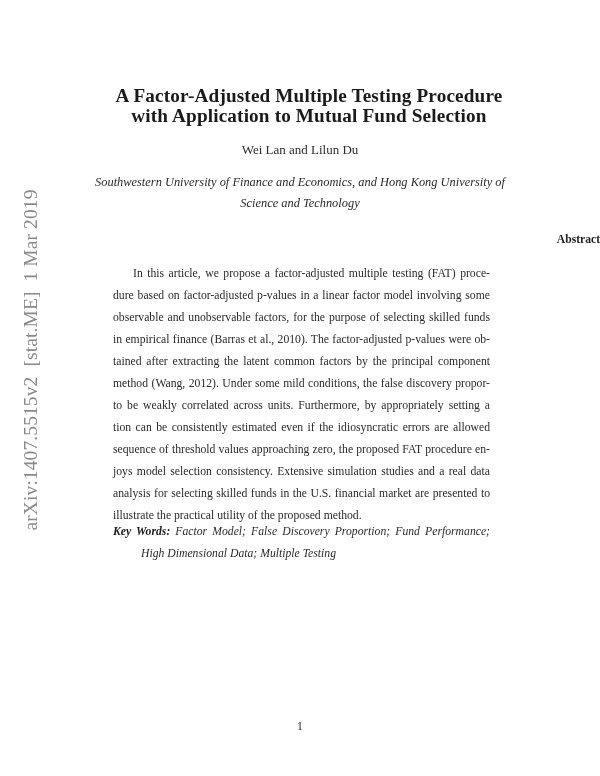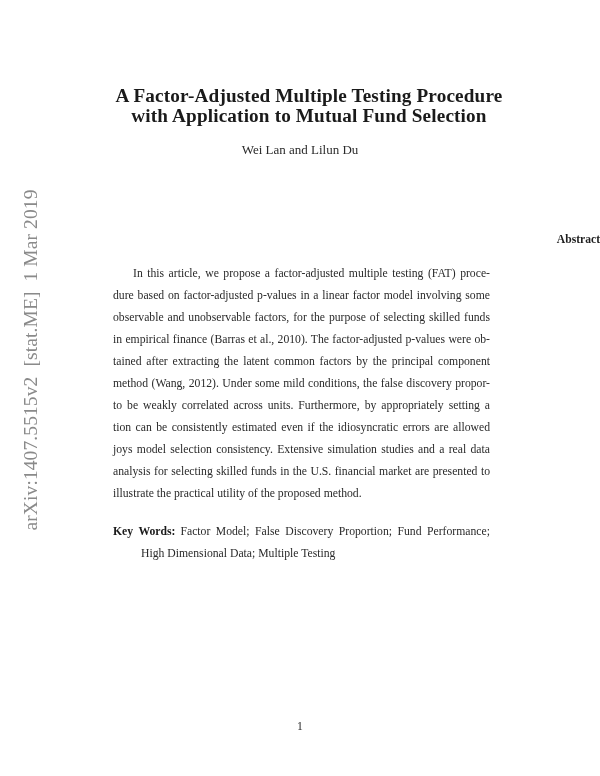--- a/index.html
+++ b/index.html
@@ -102,20 +102,21 @@
     font-size: 11.7px;
     line-height: 22px;
     color: #2a2a2a;
   }
   .keywords .line {
     display: block;
     white-space: nowrap;
     height: 22px;
     text-align: justify;
     text-align-last: justify;
+    font-style: italic;
   }
   .keywords .line.last { text-align-last: left; margin-left: 28px; }
   .keywords .kw-label { font-weight: bold; color: #1a1a1a; margin-right: 5px; }
   .page-number {
     position: absolute;
     left: 0; right: 0;
     top: 720px;
     text-align: center;
     font-size: 11.7px;
     line-height: 14px;
@@ -132,33 +133,36 @@
   </div>
 
   <div class="title">
     <div>A Factor-Adjusted Multiple Testing Procedure</div>
     <div>with Application to Mutual Fund Selection</div>
   </div>
 
   <div class="authors">Wei Lan and Lilun Du</div>
 
   <div class="affiliation">
+    <div>Southwestern University of Finance and Economics, and Hong Kong University of</div>
+    <div>Science and Technology</div>
   </div>
 
   <div class="abstract-heading">Abstract</div>
 
   <div class="abstract-body">
     <span class="line first">In this article, we propose a factor-adjusted multiple testing (FAT) proce-</span>
     <span class="line">dure based on factor-adjusted p-values in a linear factor model involving some</span>
     <span class="line">observable and unobservable factors, for the purpose of selecting skilled funds</span>
     <span class="line">in empirical finance (Barras et al., 2010). The factor-adjusted p-values were ob-</span>
     <span class="line">tained after extracting the latent common factors by the principal component</span>
     <span class="line">method (Wang, 2012). Under some mild conditions, the false discovery propor-</span>
     <span class="line">to be weakly correlated across units. Furthermore, by appropriately setting a</span>
     <span class="line">tion can be consistently estimated even if the idiosyncratic errors are allowed</span>
+    <span class="line">sequence of threshold values approaching zero, the proposed FAT procedure en-</span>
     <span class="line">joys model selection consistency. Extensive simulation studies and a real data</span>
     <span class="line">analysis for selecting skilled funds in the U.S. financial market are presented to</span>
     <span class="line last">illustrate the practical utility of the proposed method.</span>
   </div>
 
   <div class="keywords">
     <span class="line"><span class="kw-label">Key Words:</span><span>Factor Model; False Discovery Proportion; Fund Performance;</span></span>
     <span class="line last">High Dimensional Data; Multiple Testing</span>
   </div>
 

